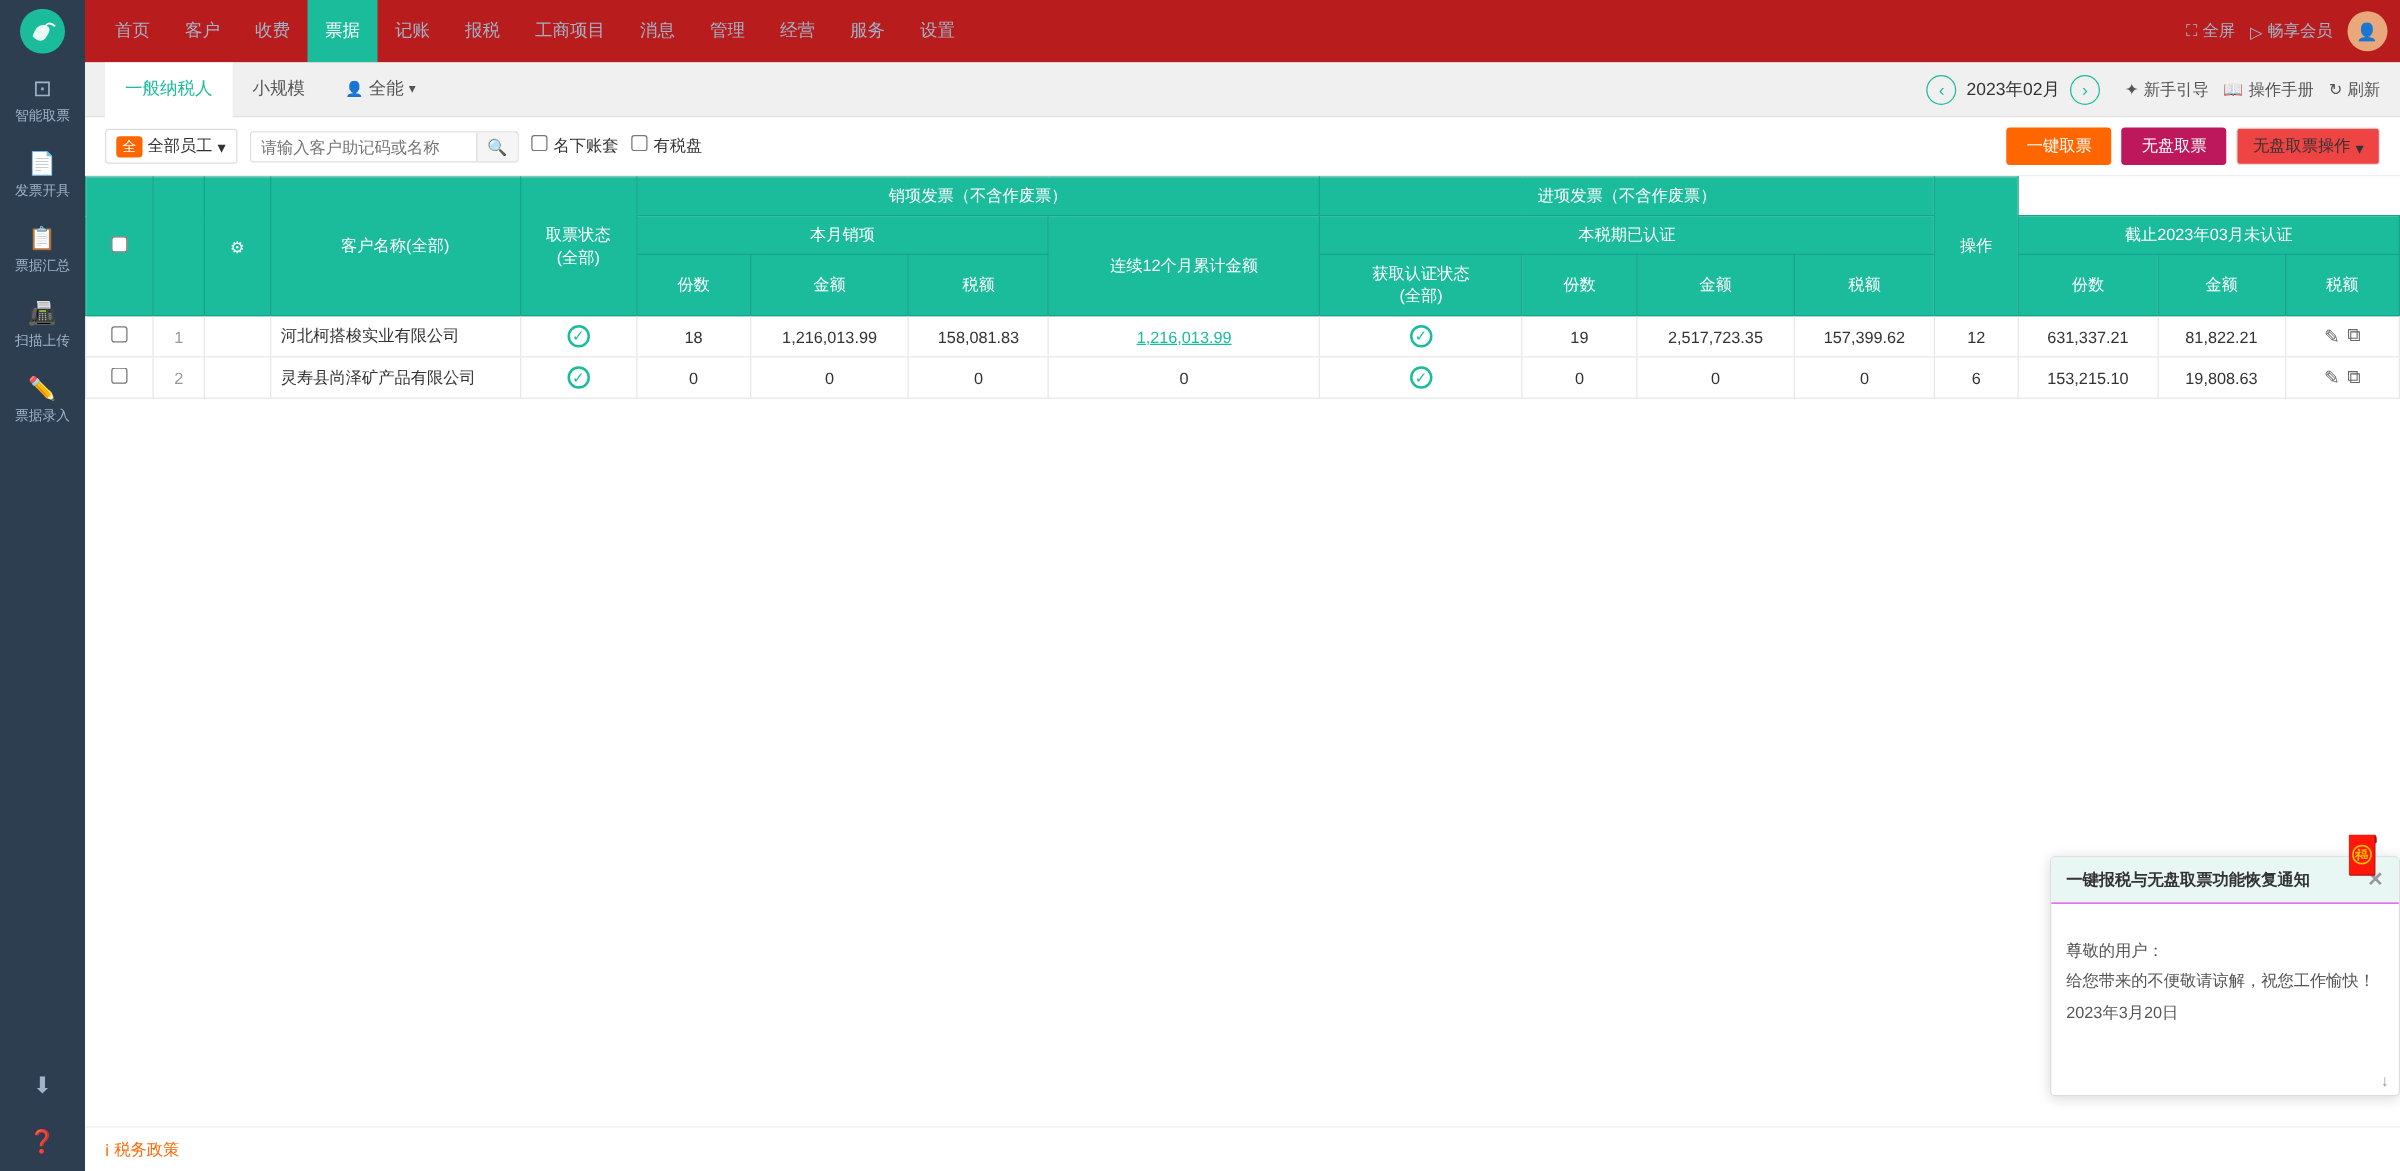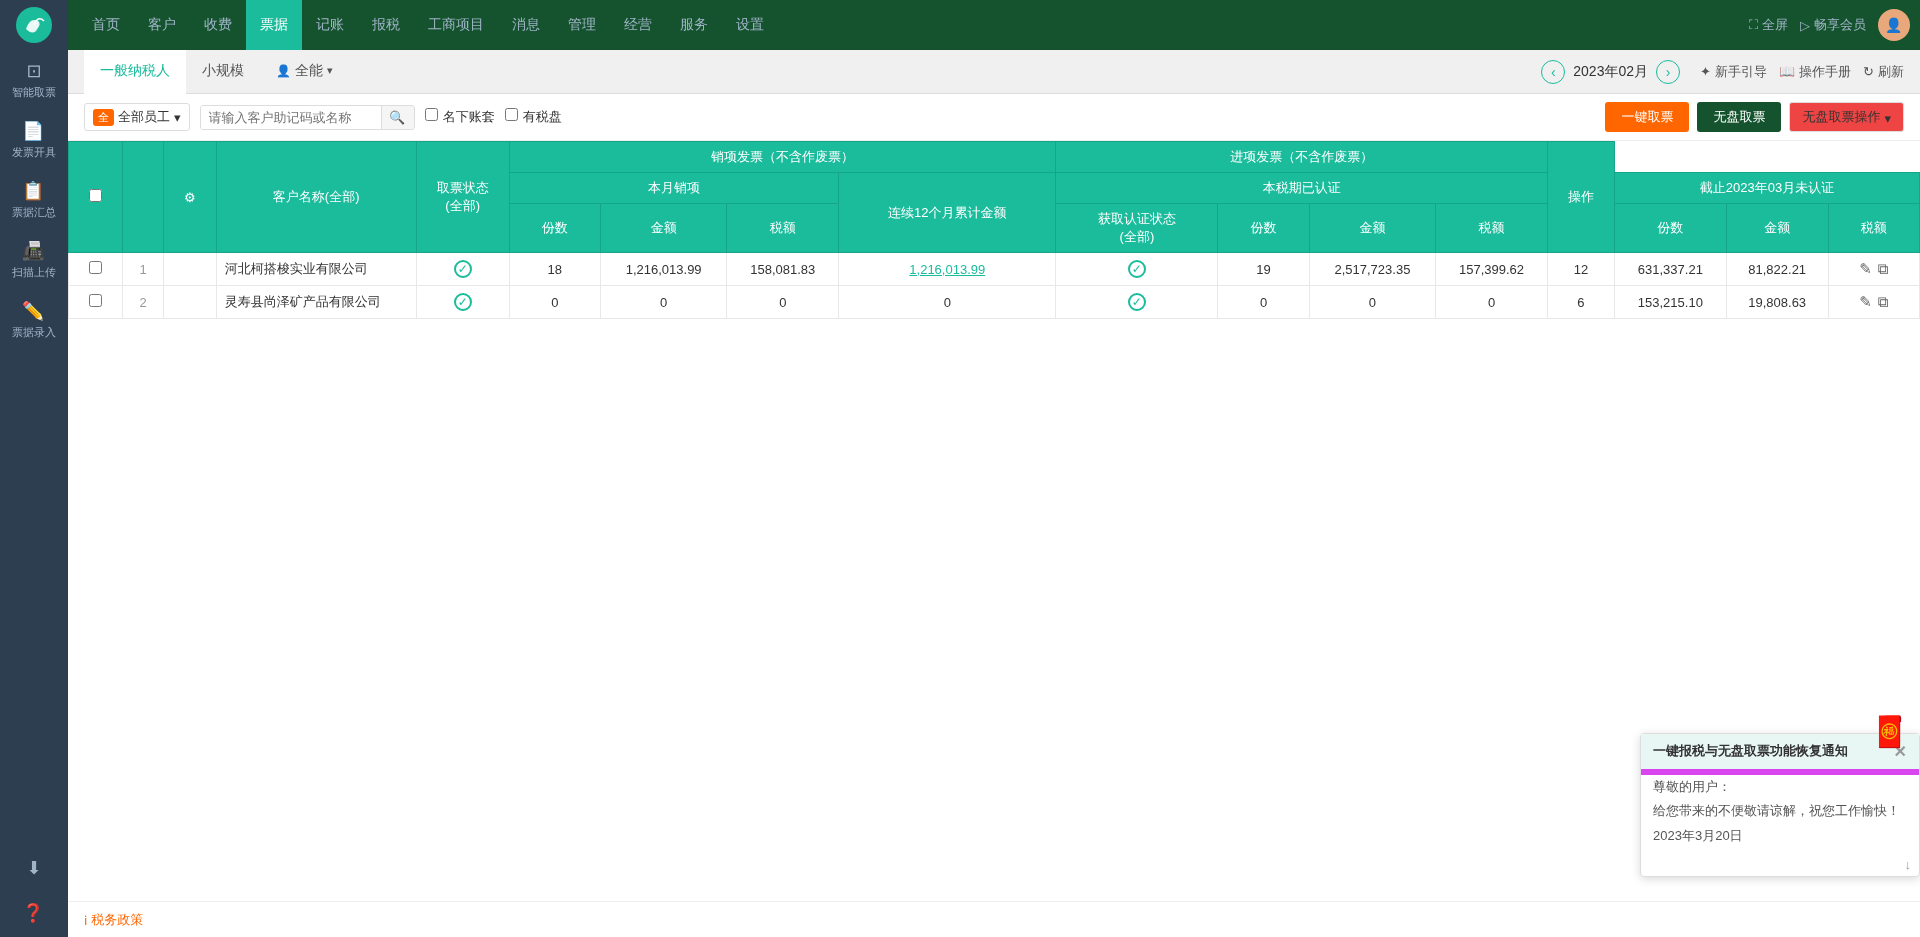--- a/index.html
+++ b/index.html
@@ -48,21 +48,21 @@
     .main-area {
       flex: 1;
       display: flex;
       flex-direction: column;
       overflow: hidden;
     }
 
     
     .topnav {
       height: 50px;
-      background: #14532d;
+      background: #b91c1c;
       display: flex;
       align-items: center;
       padding: 0 10px;
       flex-shrink: 0;
     }
     .topnav-item {
       color: #a0b4c8;
       padding: 0 14px;
       height: 50px;
       display: flex;
@@ -222,21 +222,21 @@
     .btn-orange {
       background: #ff6600;
       color: #fff;
       border: none;
       border-radius: 3px;
       padding: 6px 16px;
       font-size: 13px;
       cursor: pointer;
     }
     .btn-teal {
-      background: #14532d;
+      background: #be185d;
       color: #fff;
       border: none;
       border-radius: 3px;
       padding: 6px 16px;
       font-size: 13px;
       cursor: pointer;
     }
     .btn-outline-dropdown {
       border: 1px solid #ddd;
       background: #ef4444;
@@ -298,27 +298,27 @@
       border-radius: 4px;
       box-shadow: 0 2px 10px rgba(0,0,0,0.15);
       font-size: 13px;
       z-index: 100;
     }
     .notification-header {
       background: #e8f7f4;
       padding: 8px 12px;
       font-weight: bold;
       color: #333;
-      border-bottom: 6px solid #d946ef;
+      border-bottom: 1px solid #d946ef;
       display: flex;
       justify-content: space-between;
       align-items: center;
     }
     .notification-body {
-      padding: 2px 12px;
+      padding: 28px 12px;
       color: #555;
       line-height: 1.6;
       max-height: 160px;
       overflow-y: auto;
     }
     .notification-close {
       cursor: pointer;
       color: #999;
       font-size: 16px;
     }

